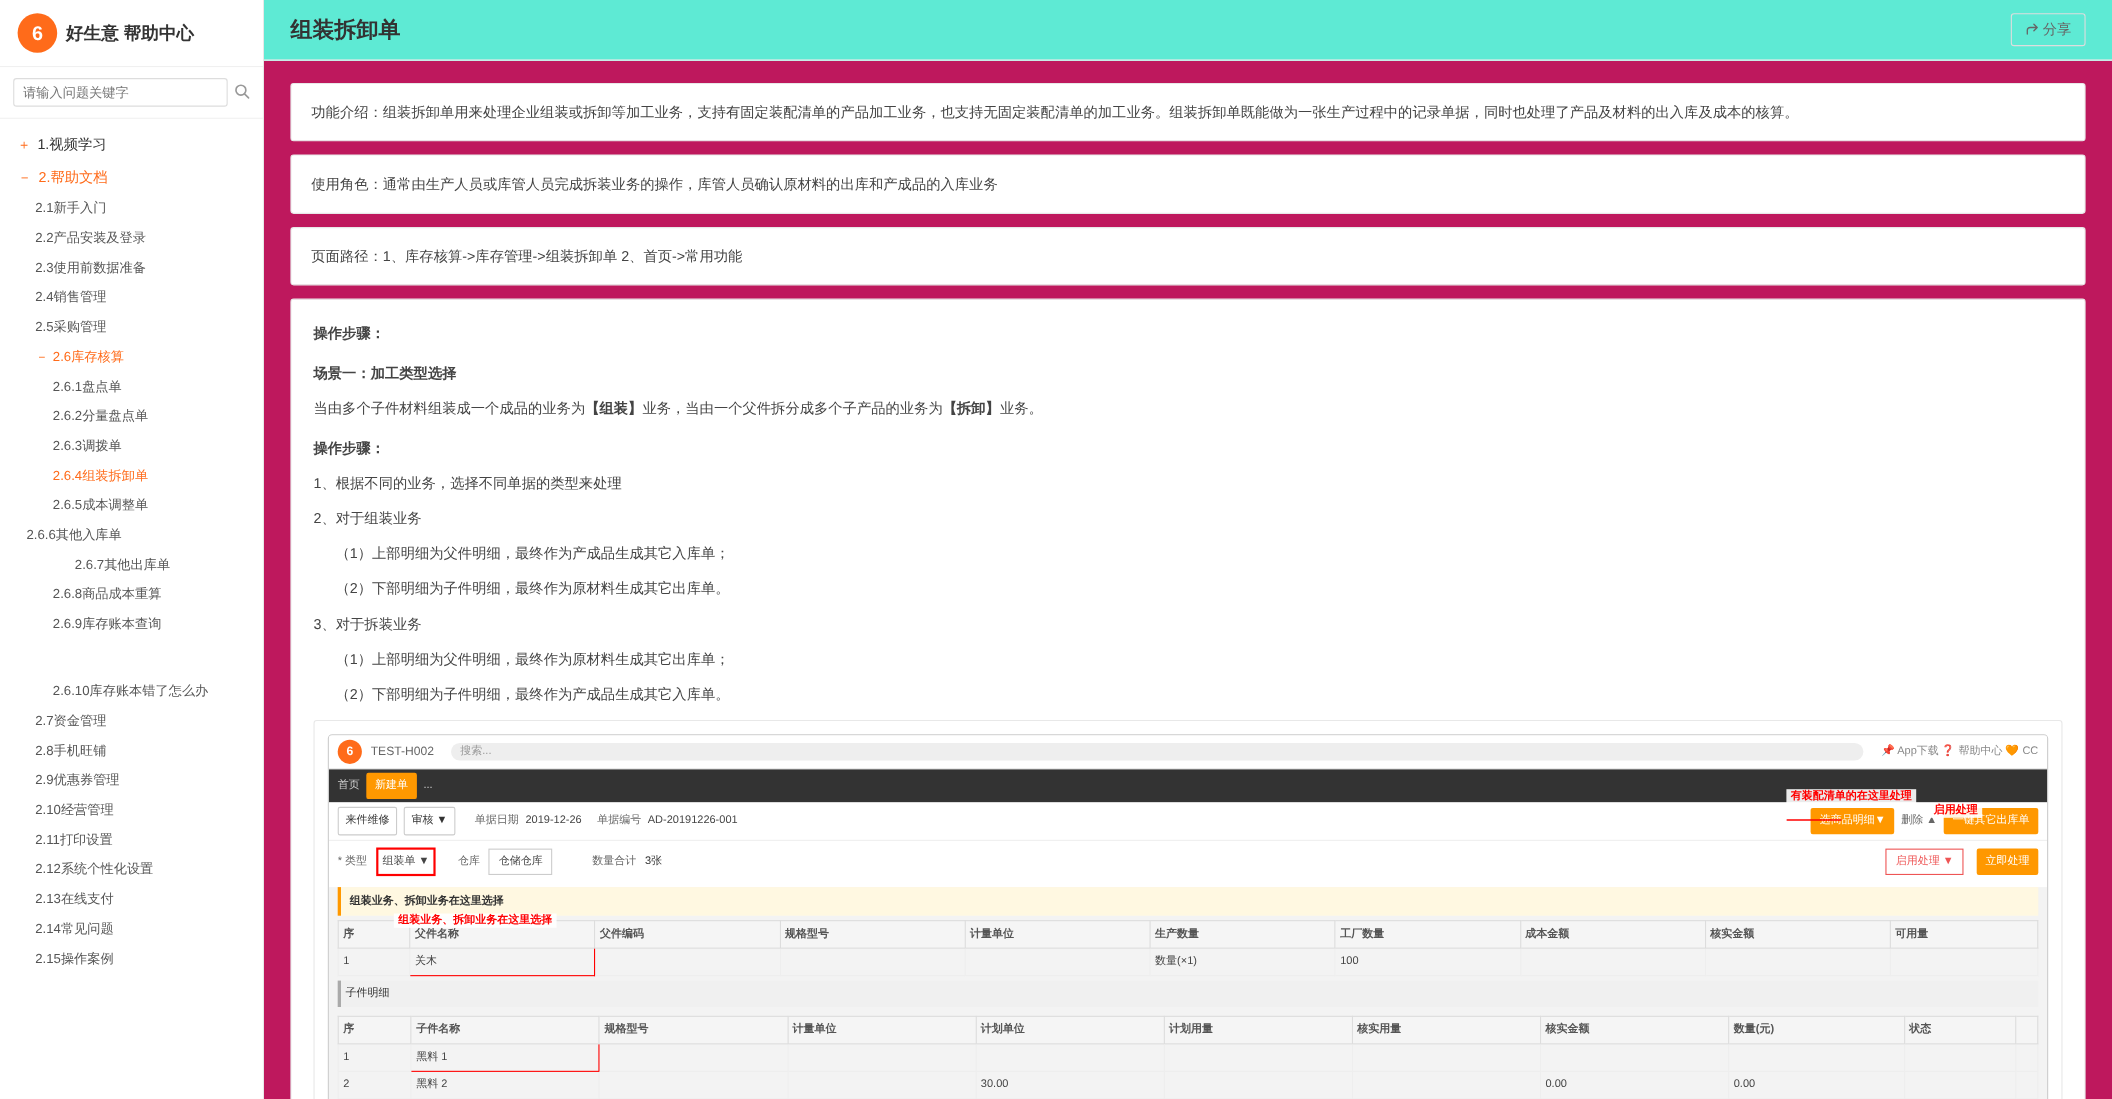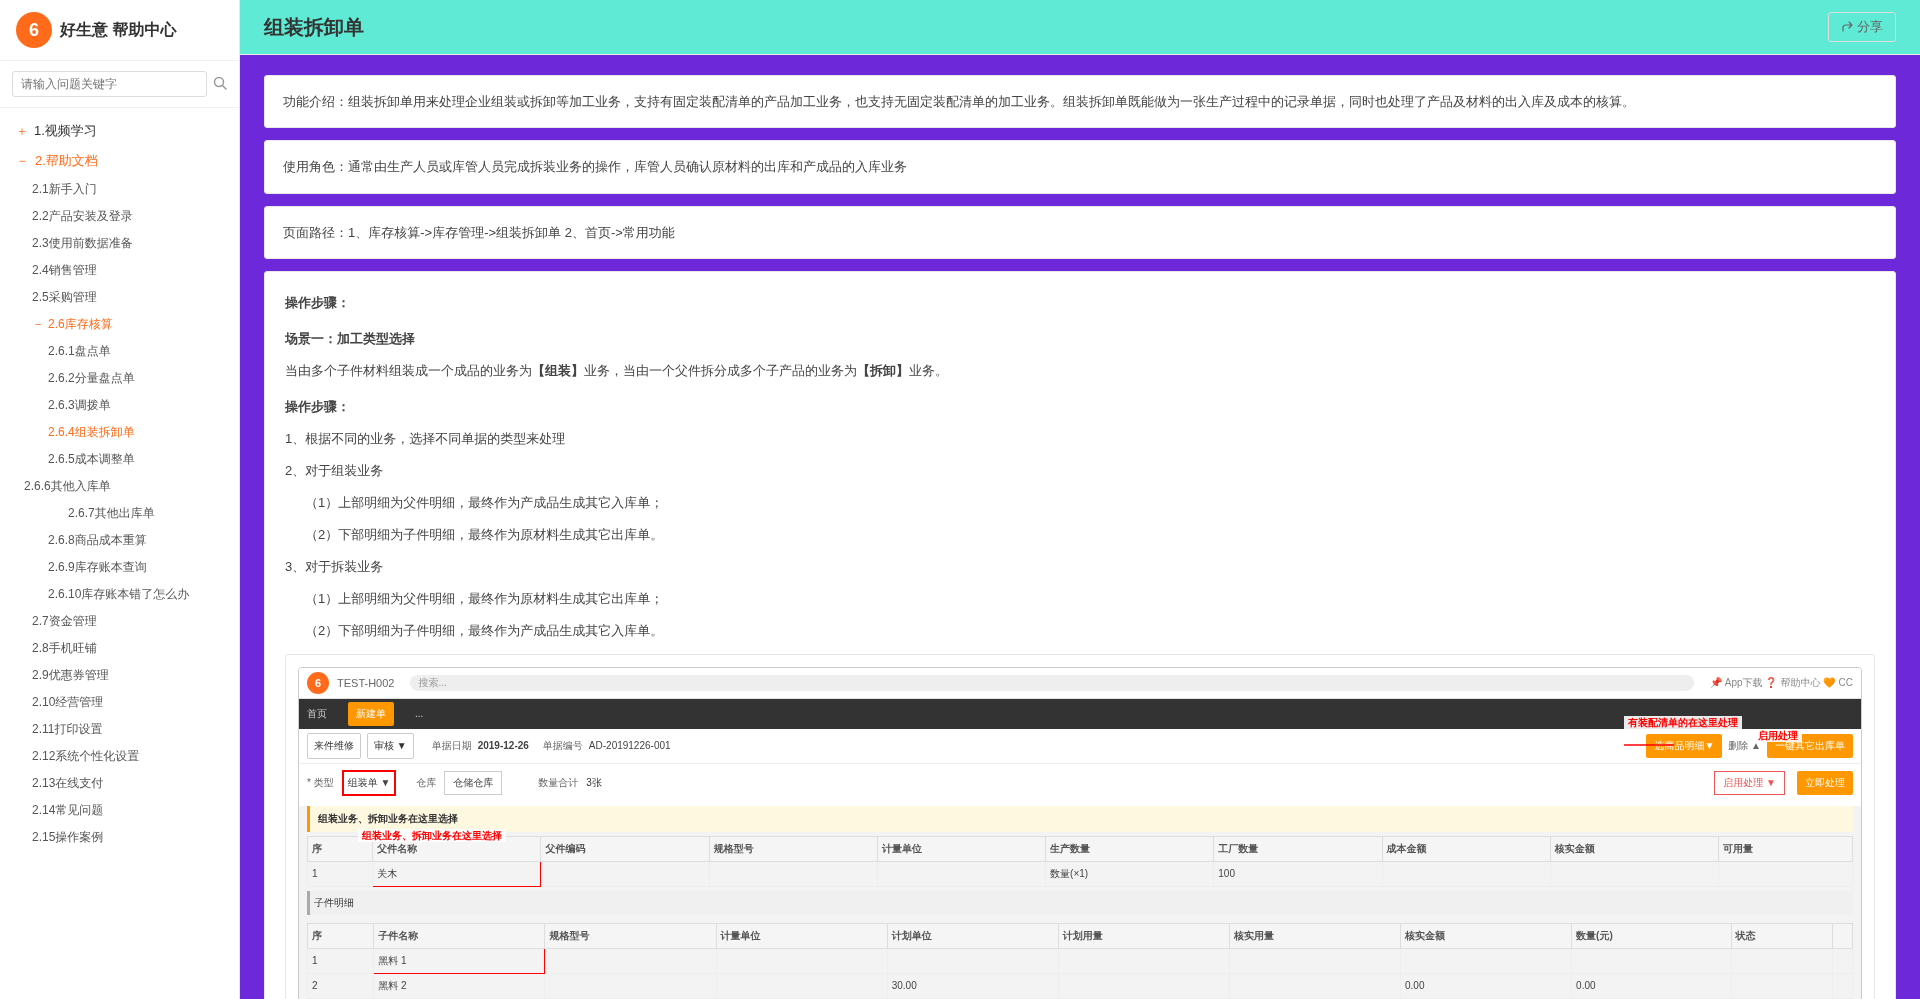--- a/index.html
+++ b/index.html
@@ -117,21 +117,21 @@
       border: 1px solid #ddd;
       border-radius: 3px;
       padding: 5px 12px;
       cursor: pointer;
       font-size: 13px;
     }
     #content-area {
       flex: 1;
       overflow-y: auto;
       padding: 20px 24px;
-      background: #6d28d9;
+      background: #be185d;
     }
     .info-block {
       background: #fff;
       border: 1px solid #e8e8e8;
       border-radius: 3px;
       padding: 14px 18px;
       margin-bottom: 12px;
       line-height: 1.8;
       font-size: 13px;
       color: #444;
@@ -180,21 +180,21 @@
       background: #ff6b1a;
       border-radius: 50%;
       display: flex; align-items: center; justify-content: center;
       color: white; font-size: 11px; font-weight: bold;
     }
     .sim-nav {
       background: #333;
       padding: 3px 8px;
       display: flex;
       align-items: center;
-      gap: 21px;
+      gap: 6px;
       font-size: 10px;
       color: #ccc;
     }
     .sim-nav .active-tab {
       background: #ff9800;
       color: white;
       padding: 2px 8px;
       border-radius: 2px;
     }
     .sim-toolbar {
@@ -312,21 +312,21 @@
     </div>
     <div class="nav-sub" style="padding-left:48px;"><span>2.6.1盘点单</span></div>
     <div class="nav-sub" style="padding-left:48px;"><span>2.6.2分量盘点单</span></div>
     <div class="nav-sub" style="padding-left:48px;"><span>2.6.3调拨单</span></div>
     <div class="nav-sub active" style="padding-left:48px;color:#ff6b1a;"><span>2.6.4组装拆卸单</span></div>
     <div class="nav-sub" style="padding-left:48px;"><span>2.6.5成本调整单</span></div>
     <div class="nav-sub" style="padding-left:24px;"><span>2.6.6其他入库单</span></div>
     <div class="nav-sub" style="padding-left:68px;"><span>2.6.7其他出库单</span></div>
     <div class="nav-sub" style="padding-left:48px;"><span>2.6.8商品成本重算</span></div>
     <div class="nav-sub" style="padding-left:48px;"><span>2.6.9库存账本查询</span></div>
-    <div class="nav-sub" style="padding-left:48px;"><span>2.6.10库存账本错了怎么办</span></div>
+    <div class="nav-sub" style="padding-left:48px;margin-top:34px;"><span>2.6.10库存账本错了怎么办</span></div>
 
     <div class="nav-sub"><span>2.7资金管理</span></div>
     <div class="nav-sub"><span>2.8手机旺铺</span></div>
     <div class="nav-sub"><span>2.9优惠券管理</span></div>
     <div class="nav-sub"><span>2.10经营管理</span></div>
     <div class="nav-sub"><span>2.11打印设置</span></div>
     <div class="nav-sub"><span>2.12系统个性化设置</span></div>
     <div class="nav-sub"><span>2.13在线支付</span></div>
     <div class="nav-sub"><span>2.14常见问题</span></div>
     <div class="nav-sub"><span>2.15操作案例</span></div>
@@ -390,21 +390,21 @@
             <div class="sim-nav">
               <span>首页</span>
               <span class="active-tab">新建单</span>
               <span>...</span>
             </div>
 
             <div class="sim-toolbar">
               <span class="sim-btn-outline">来件维修</span>
               <span class="sim-btn-outline">审核 ▼</span>
               <span style="font-size:10px;color:#666;margin-left:12px;">单据日期</span>
-              <span style="font-size:10px;font-weight:bold;">2019-12-26</span>
+              <span style="font-size:10px;">2019-12-26</span>
               <span style="font-size:10px;color:#666;margin-left:8px;">单据编号</span>
               <span style="font-size:10px;">AD-20191226-001</span>
               <div style="flex:1;"></div>
               <span class="sim-btn">选商品明细▼</span>
               <span style="font-size:10px;color:#666;">删除 ▲</span>
               <span class="sim-btn">一键其它出库单</span>
             </div>
 
             <div class="sim-content">
               <div class="sim-row">

